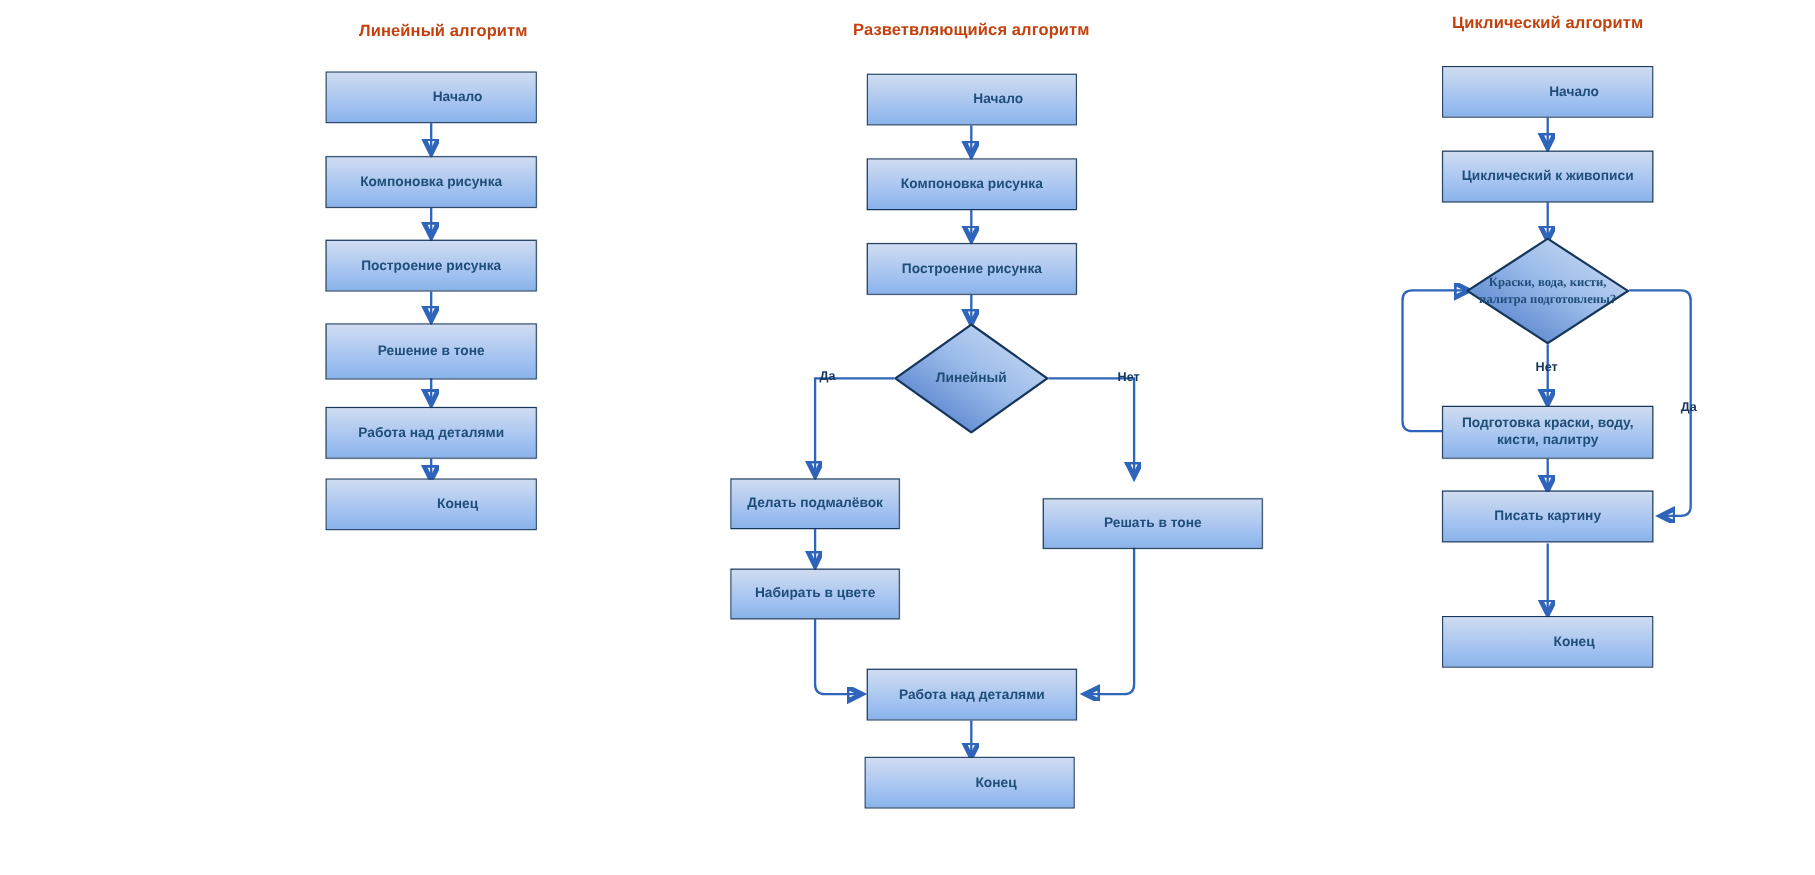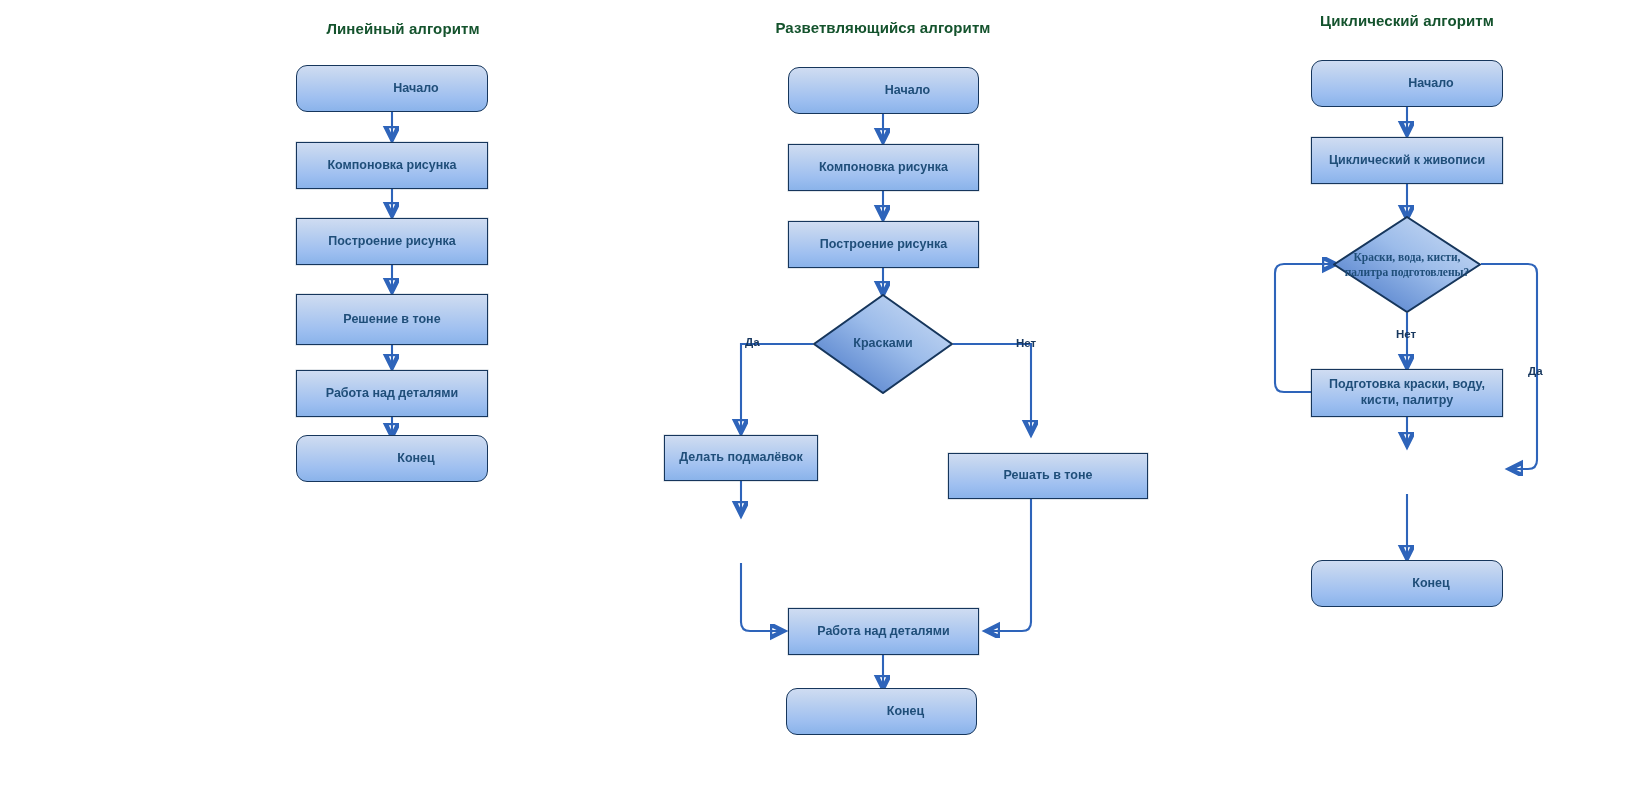--- a/index.html
+++ b/index.html
@@ -11,21 +11,21 @@
     overflow:hidden;
     position:relative;
   }
   .canvas{position:absolute;inset:0;}
 
   
   .col-title{
     position:absolute;
     font-size:15px;
     font-weight:bold;
-    color:#14532d;
+    color:#c2410c;
     white-space:nowrap;
     transform:translateX(-50%);
     letter-spacing:.1px;
   }
 
   
   .node{
     position:absolute;
     box-sizing:border-box;
     display:flex;
@@ -39,21 +39,21 @@
     z-index:3;
   }
   .proc{
     background:linear-gradient(to bottom,#cfdcf2 0%,#c3d5f0 18%,#9ebff0 72%,#8ab3ea 100%);
     border:1.6px solid #16365c;
     box-shadow:0 0 0 0.5px rgba(22,54,92,.25);
   }
   .term{
     background:linear-gradient(to bottom,#cfdcf2 0%,#c3d5f0 18%,#9ebff0 72%,#8ab3ea 100%);
     border:1.8px solid #16365c;
-    border-radius:11px;
+    border-radius:0;
     padding-left:48px;
   }
   .decision{
     background:transparent;
     border:0;
   }
   .decision .dmshape{
     position:absolute;
     inset:0;
     z-index:1;
@@ -160,24 +160,25 @@
     <svg class="dmshape" viewBox="0 0 140 100" preserveAspectRatio="none">
       <defs>
         <linearGradient id="dg1" x1="1" y1="0" x2="0" y2="1">
           <stop offset="0%" stop-color="#d2e0f5"></stop>
           <stop offset="45%" stop-color="#9cbcea"></stop>
           <stop offset="100%" stop-color="#3f70c4"></stop>
         </linearGradient>
       </defs>
       <polygon points="70,1 139,50 70,99 1,50" fill="url(#dg1)" stroke="#16365c" stroke-width="2"></polygon>
     </svg>
-    <span class="dlabel">Красками</span>
+    <span class="dlabel">Линейный</span>
   </div>
 
   <div class="node proc" style="left:664px;top:435px;width:154px;height:46px;">Делать подмалёвок</div>
+  <div class="node proc" style="left:664px;top:517px;width:154px;height:46px;">Набирать в цвете</div>
   <div class="node proc" style="left:948px;top:453px;width:200px;height:46px;">Решать в тоне</div>
   <div class="node proc" style="left:788px;top:608px;width:191px;height:47px;">Работа над деталями</div>
   <div class="node term" style="left:786px;top:688px;width:191px;height:47px;">Конец</div>
 
   <div class="edge-label" style="left:745px;top:336px;">Да</div>
   <div class="edge-label" style="left:1016px;top:337px;">Нет</div>
 
   <div class="node term" style="left:1311px;top:60px;width:192px;height:47px;">Начало</div>
   <div class="node proc" style="left:1311px;top:137px;width:192px;height:47px;">Циклический к живописи</div>
 
@@ -189,18 +190,19 @@
           <stop offset="45%" stop-color="#9cbcea"></stop>
           <stop offset="100%" stop-color="#3f70c4"></stop>
         </linearGradient>
       </defs>
       <polygon points="74,1 147,48.5 74,96 1,48.5" fill="url(#dg2)" stroke="#16365c" stroke-width="2"></polygon>
     </svg>
     <span class="dlabel" style="font-size:11.5px;">Краски, вода, кисти, палитра подготовлены?</span>
   </div>
 
   <div class="node proc" style="left:1311px;top:369px;width:192px;height:48px;">Подготовка краски, воду, кисти, палитру</div>
+  <div class="node proc" style="left:1311px;top:446px;width:192px;height:47px;">Писать картину</div>
   <div class="node term" style="left:1311px;top:560px;width:192px;height:47px;">Конец</div>
 
   <div class="edge-label" style="left:1396px;top:328px;">Нет</div>
   <div class="edge-label" style="left:1528px;top:365px;">Да</div>
 
 </div>
 
 </body></html>

